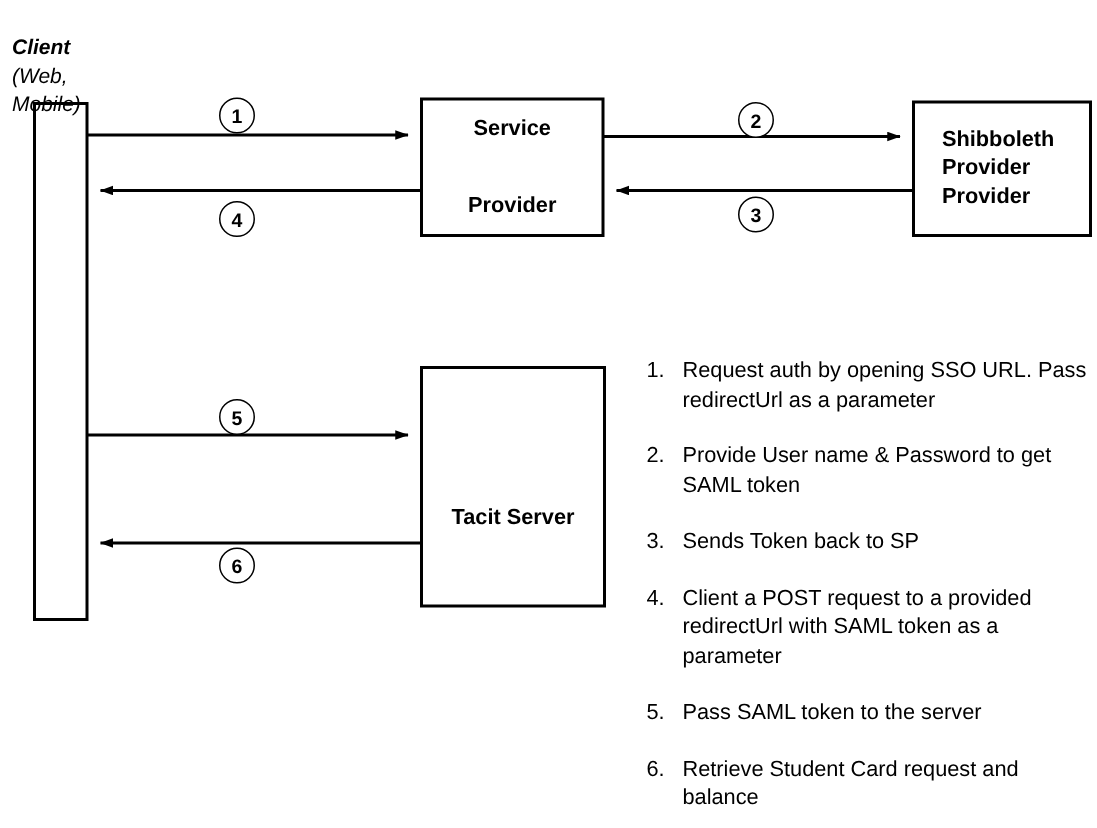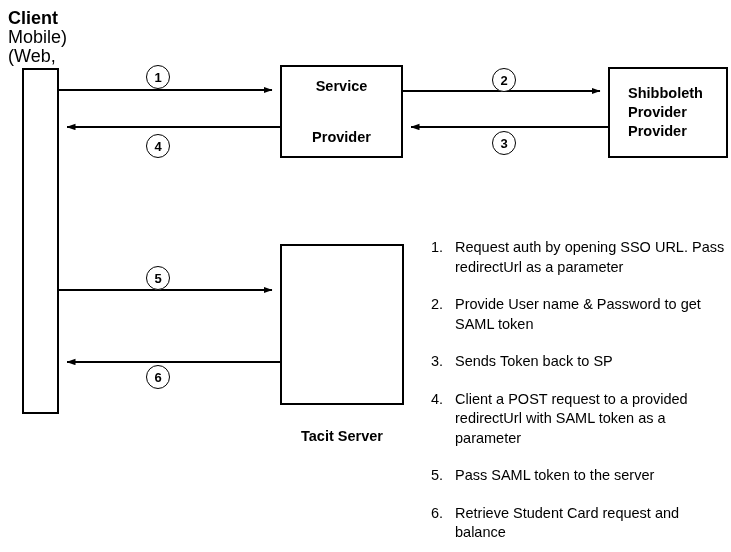--- a/index.html
+++ b/index.html
@@ -21,24 +21,25 @@
     left: 0;
     top: 0;
     width: 731px;
     height: 552px;
   }
   .abs { position: absolute; }
 
   
   #client-label {
     left: 8px;
-    top: 9px;
+    top: 22px;
     width: 120px;
-    font-size: 18px;
+    font-size: 14px;
     line-height: 19px;
+    font-style: italic;
   }
   #client-label .lbl-bold { font-weight: bold; display: block; }
   #client-label .lbl-reg  { font-weight: normal; display: block; }
 
   
   .node-label {
     font-size: 14.5px;
     font-weight: bold;
     line-height: 19px;
   }
@@ -52,21 +53,21 @@
   #idp-label {
     left: 608px; top: 68px; width: 119px; height: 89px;
     display: flex; flex-direction: column;
     align-items: flex-start; justify-content: center;
     padding-left: 20px;
     box-sizing: border-box;
     text-align: center;
   }
   #tacit-label {
     left: 281px; top: 245px; width: 122px; height: 201px;
-    display: flex; align-items: flex-end; justify-content: center;
+    display: flex; align-items: center; justify-content: center;
     text-align: center;
   }
 
   
   .step-badge {
     width: 24px; height: 24px;
     border: 1.6px solid #000;
     border-radius: 50%;
     background: #fff;
     display: flex; align-items: center; justify-content: center;
@@ -124,22 +125,22 @@
 
     <line x1="609" y1="127" x2="411" y2="127" stroke="#000000" stroke-width="2" marker-end="url(#arrow-right)"></line>
 
     <line x1="58" y1="290" x2="272" y2="290" stroke="#000000" stroke-width="2" marker-end="url(#arrow-right)"></line>
 
     <line x1="281" y1="362" x2="67" y2="362" stroke="#000000" stroke-width="2" marker-end="url(#arrow-right)"></line>
   </svg>
 
   <div class="abs" id="client-label">
     <span class="lbl-bold">Client</span>
+    <span class="lbl-reg">(Web,</span>
     <span class="lbl-reg">Mobile)</span>
-    <span class="lbl-reg">(Web,</span>
   </div>
 
   <div class="abs node-label" id="sp-label">
     <span>Service</span>
     <span>Provider</span>
   </div>
 
   <div class="abs node-label" id="idp-label">
     <span>Shibboleth</span>
     <span>Provider</span>

